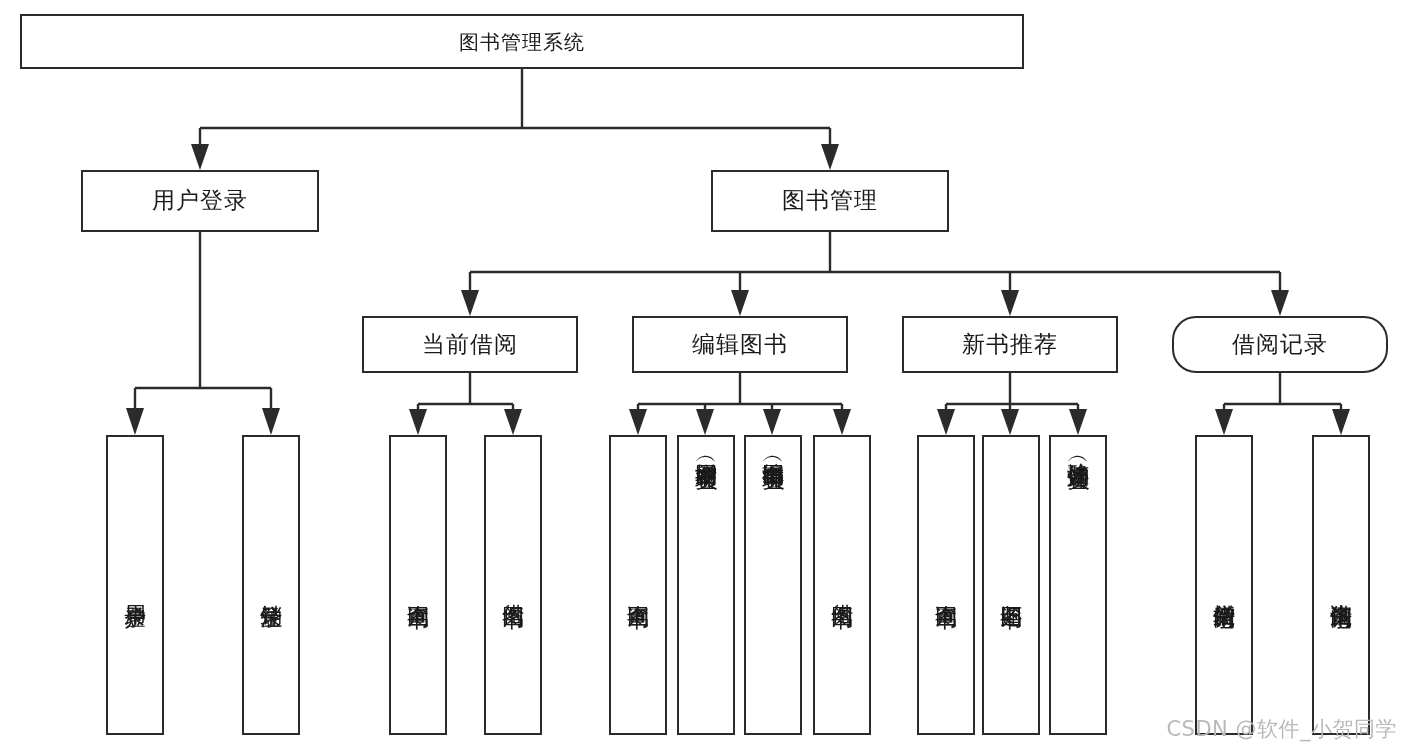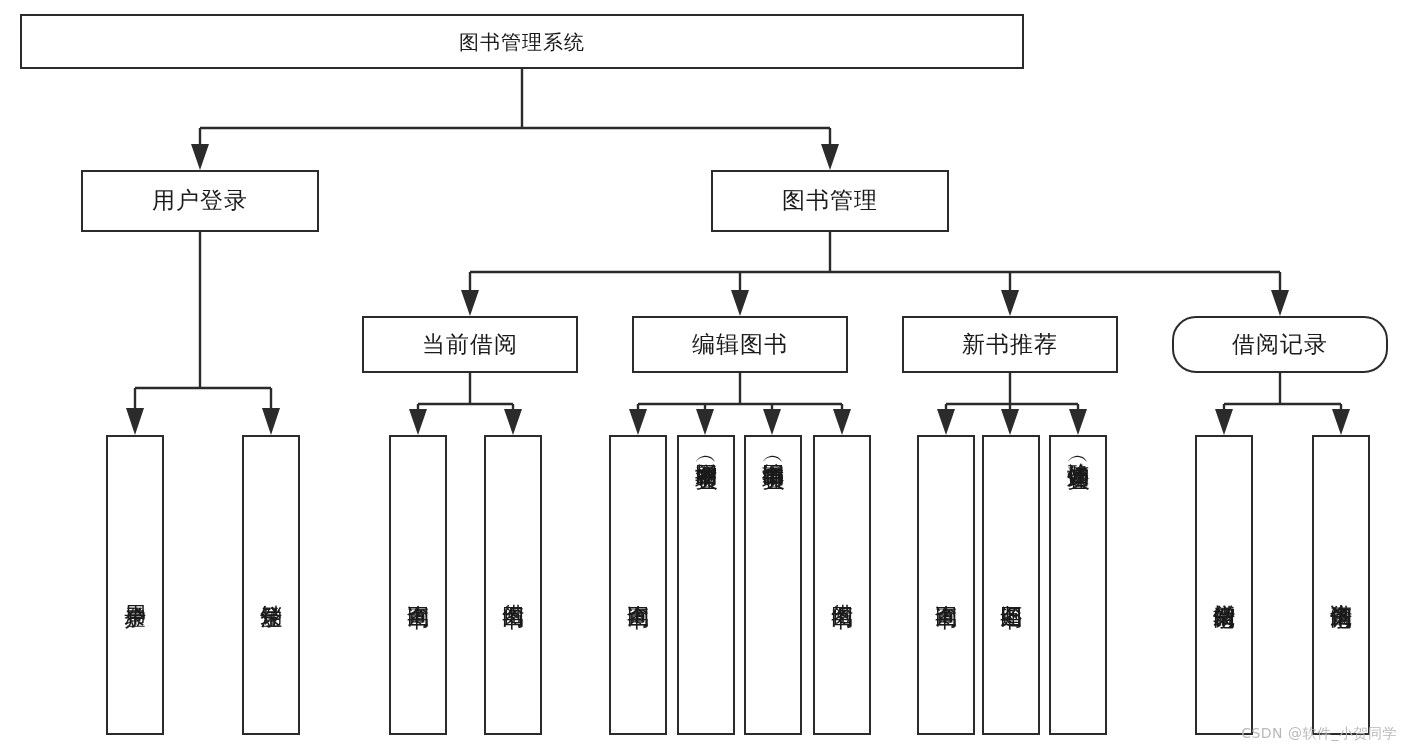--- a/index.html
+++ b/index.html
@@ -71,21 +71,21 @@
     fill: none;
   }
   .arrowhead {
     fill: #2b2b2b;
     stroke: none;
   }
   .watermark {
     position: absolute;
     right: 8px;
     bottom: 4px;
-    font-size: 14px;
+    font-size: 21px;
     color: #b9b9b9;
     letter-spacing: 0.5px;
     white-space: nowrap;
   }
 </style>
 </head>
 <body>
 
 <div id="canvas">
 

